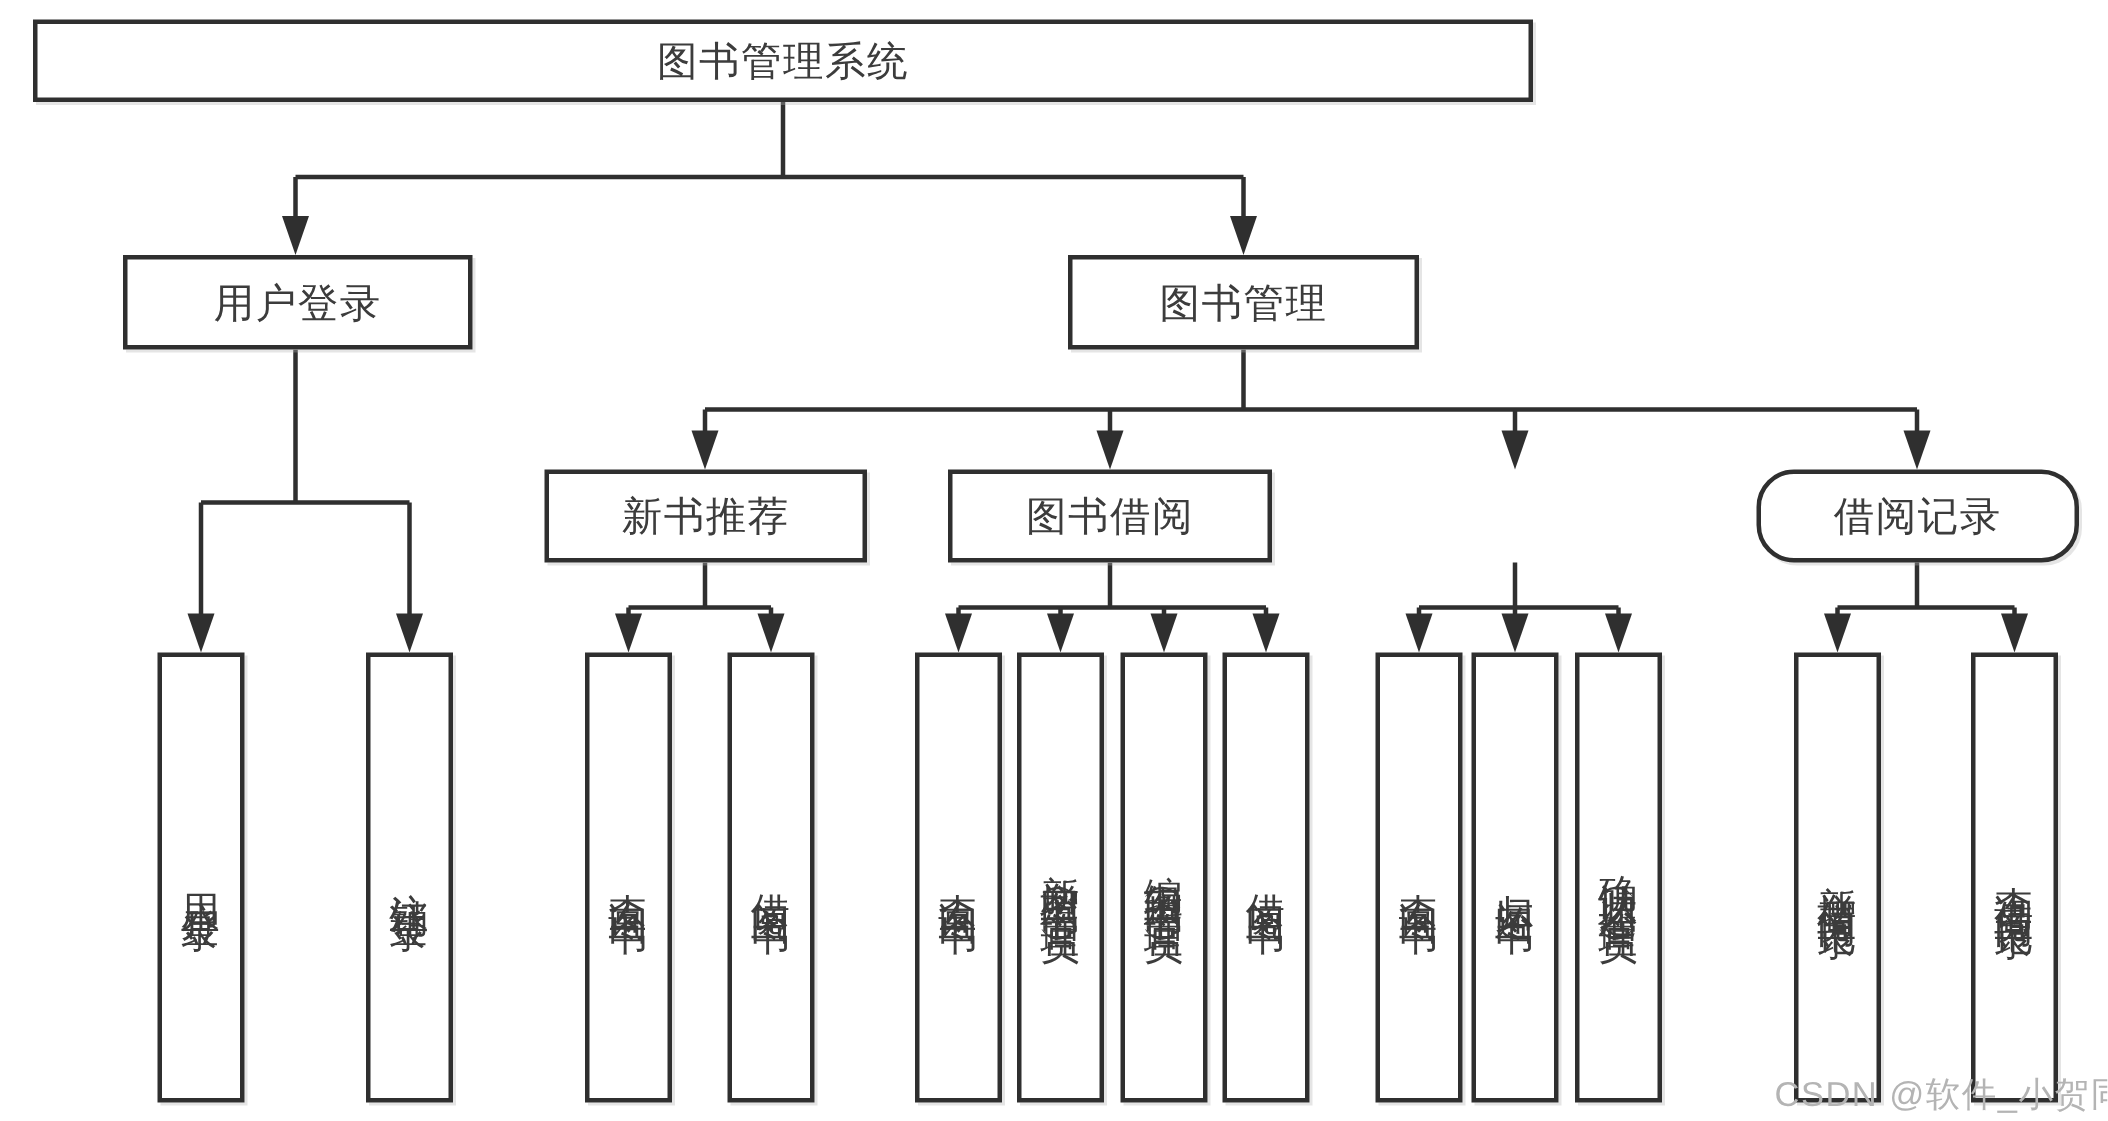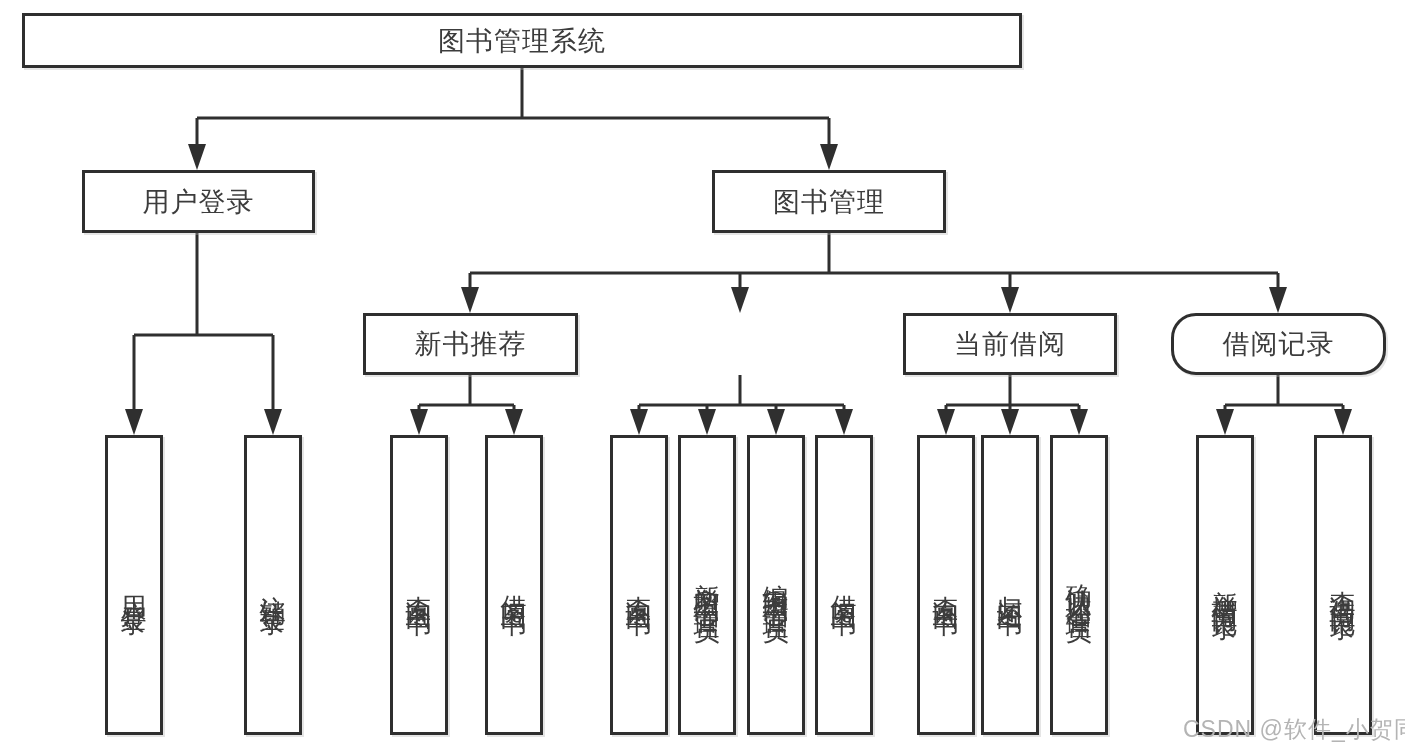--- a/index.html
+++ b/index.html
@@ -104,21 +104,21 @@
       <polygon points="1334,409 1352,409 1343,435"></polygon>
     </g>
   </svg>
 
   <div class="box" style="left:22px; top:13px; width:1000px; height:55px;">图书管理系统</div>
 
   <div class="box" style="left:82px; top:170px; width:233px; height:63px;">用户登录</div>
   <div class="box" style="left:363px; top:313px; width:215px; height:62px;">新书推荐</div>
 
   <div class="box" style="left:712px; top:170px; width:234px; height:63px;">图书管理</div>
-  <div class="box" style="left:903px; top:313px; width:214px; height:62px;">当前借阅</div>
+  <div class="box" style="left:632px; top:313px; width:216px; height:62px;">图书借阅</div>
   <div class="box" style="left:1171px; top:313px; width:215px; height:62px;border-radius:25px;">借阅记录</div>
 
   <div class="box leaf" style="left:105px; top:435px; width:58px; height:300px;">用户登录</div>
   <div class="box leaf" style="left:244px; top:435px; width:58px; height:300px;">注销登录</div>
 
   <div class="box leaf" style="left:390px; top:435px; width:58px; height:300px;">查询图书</div>
   <div class="box leaf" style="left:485px; top:435px; width:58px; height:300px;">借阅图书</div>
 
   <div class="box leaf" style="left:610px; top:435px; width:58px; height:300px;">查询图书</div>
   <div class="box leaf" style="left:678px; top:435px; width:58px; height:300px;">新增图书（管理员）</div>

